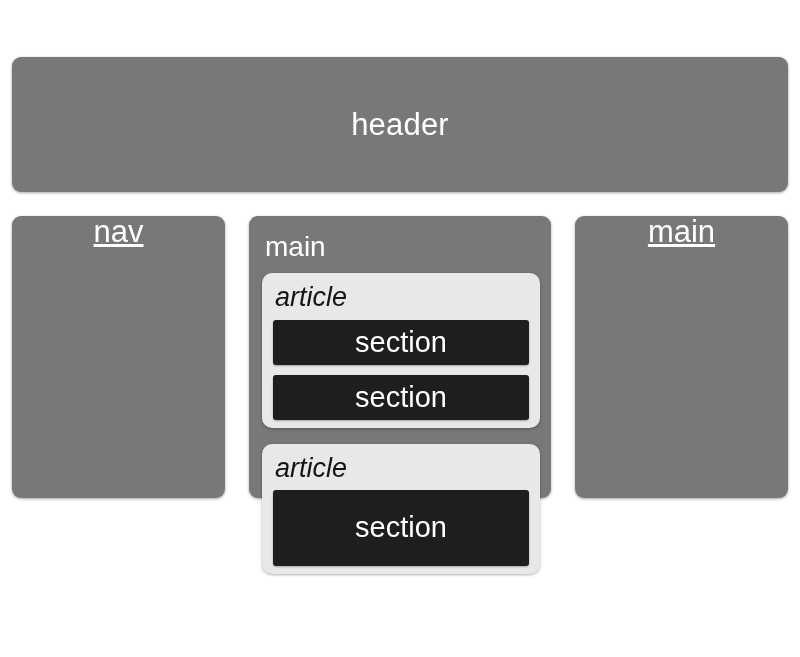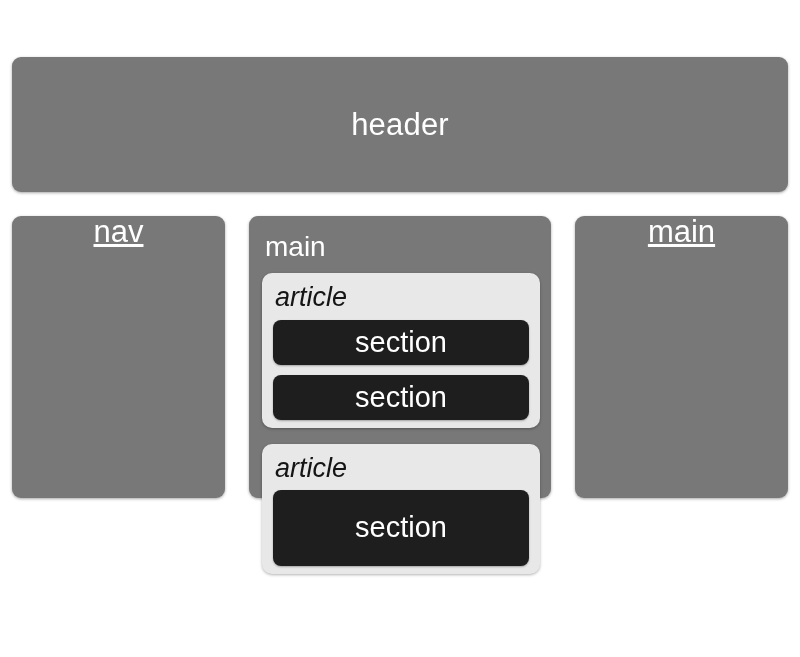--- a/index.html
+++ b/index.html
@@ -109,21 +109,21 @@
     line-height: 1.2;
     color: #151515;
     margin: 2px 0 6px 2px;
     display: block;
     font-style: italic;
   }
 
   
   .section {
     background: #1e1e1e;
-    border-radius: 8px;
+    border-radius: 3px;
     box-shadow: 0 1px 2px rgba(0,0,0,0.30);
     color: #ffffff;
     display: flex;
     align-items: center;
     justify-content: center;
     box-sizing: border-box;
     margin-bottom: 10px;
   }
   .section:last-child {
     margin-bottom: 0;

